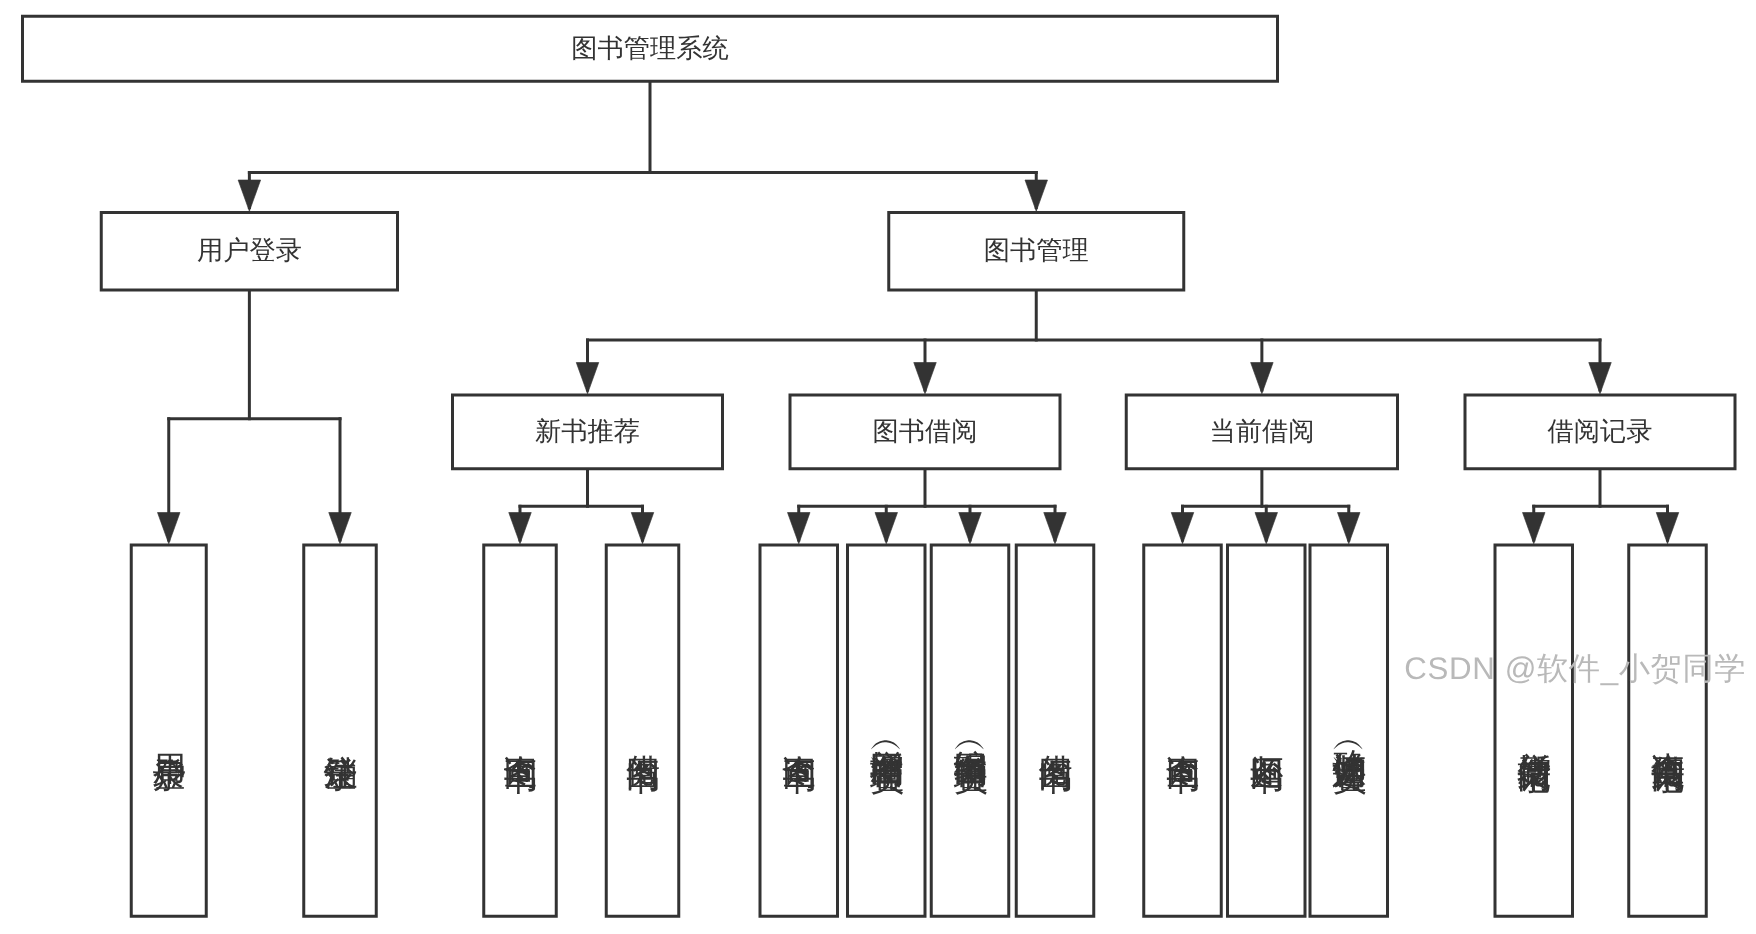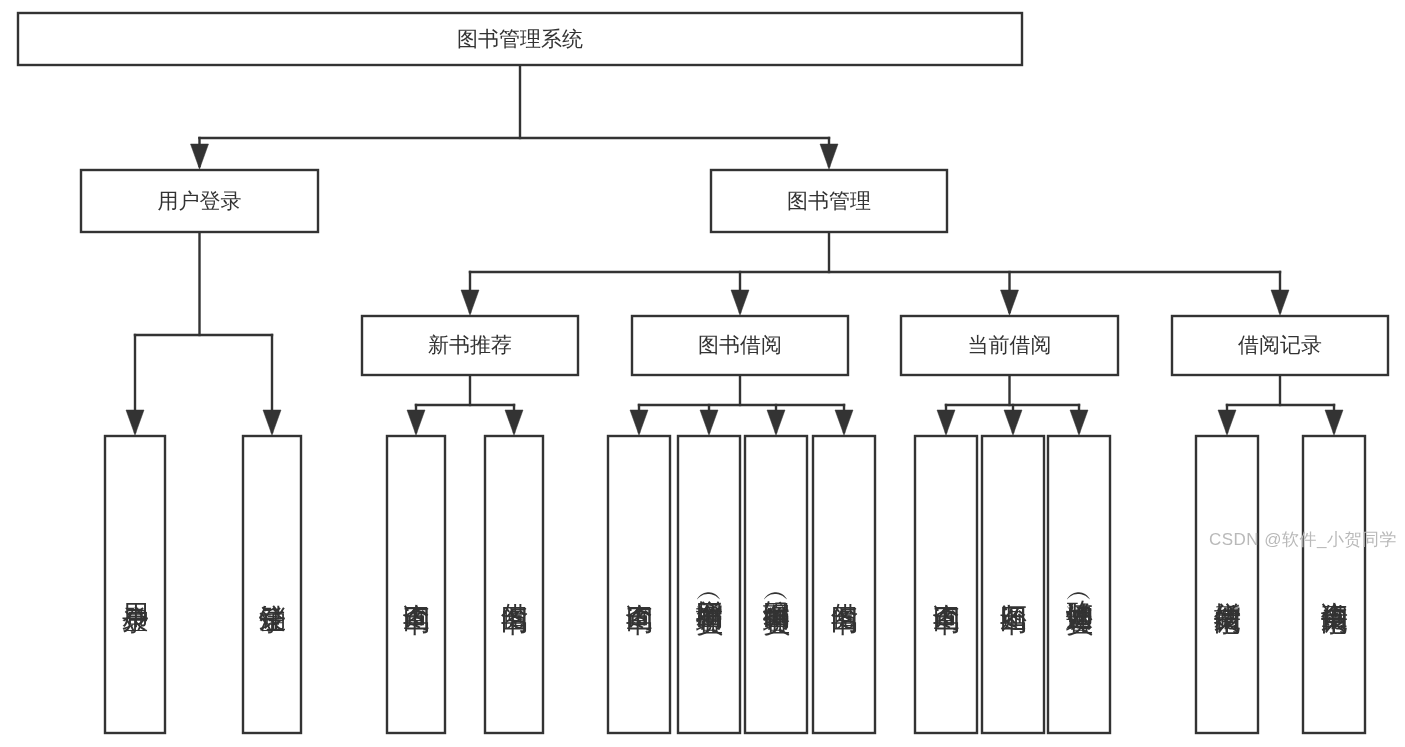--- a/index.html
+++ b/index.html
@@ -62,21 +62,21 @@
     letter-spacing: 1.5px;
     color: #333333;
     white-space: nowrap;
     pointer-events: none;
   }
   .watermark {
     position: absolute;
     right: 8px;
     bottom: 4px;
     font-family: "Liberation Sans", sans-serif;
-    font-size: 17px;
+    font-size: 25px;
     color: #b9b9b9;
     white-space: nowrap;
     letter-spacing: 0.5px;
   }
 </style>
 </head>
 <body>
 
 <div id="diagram-root">
 

